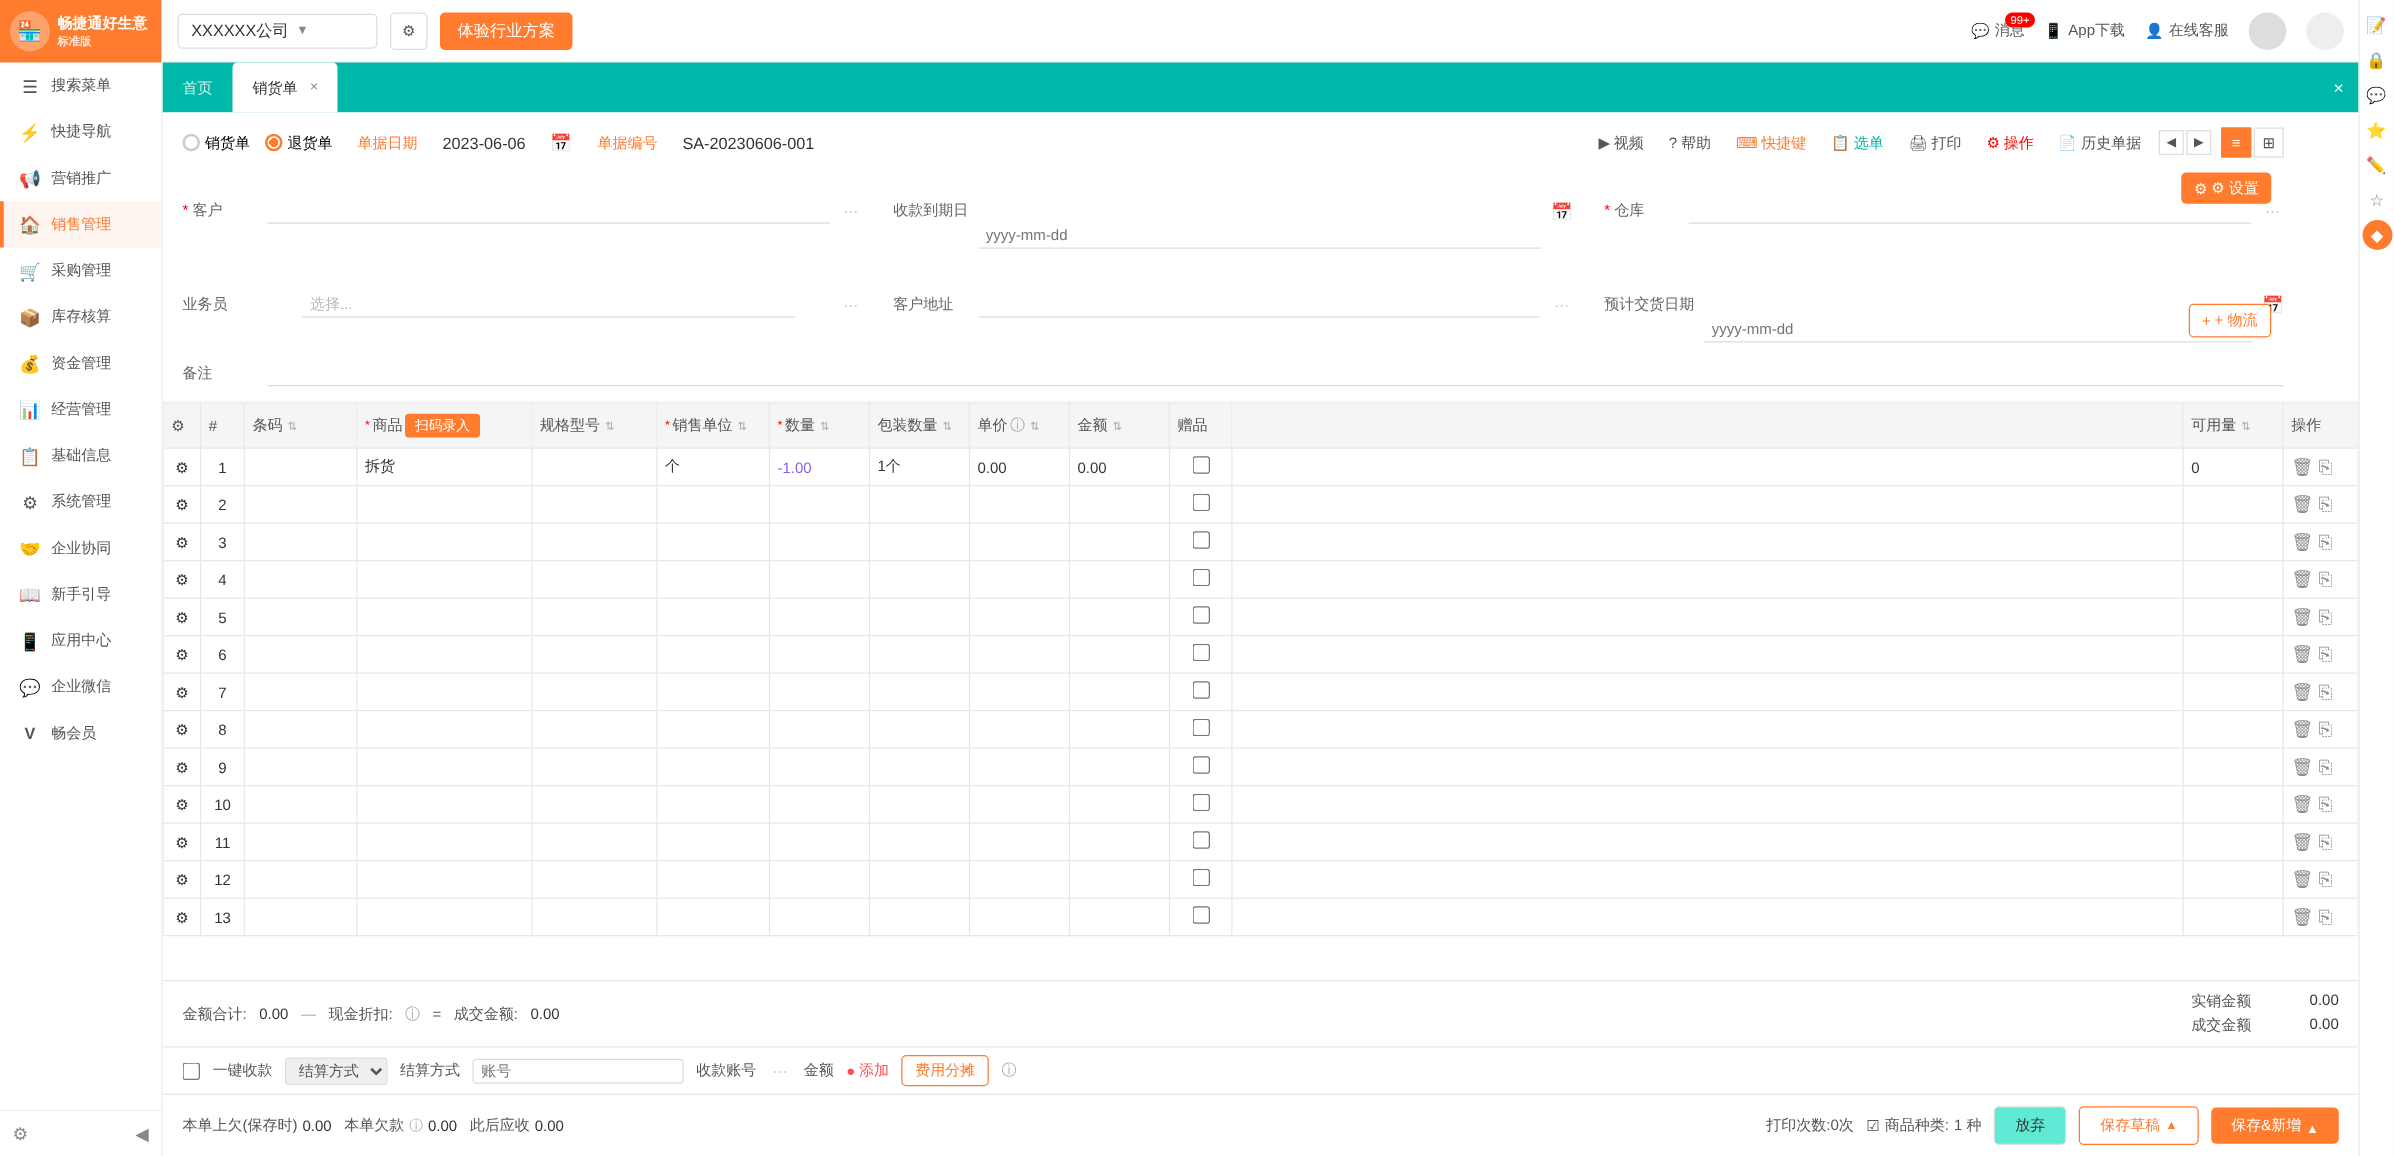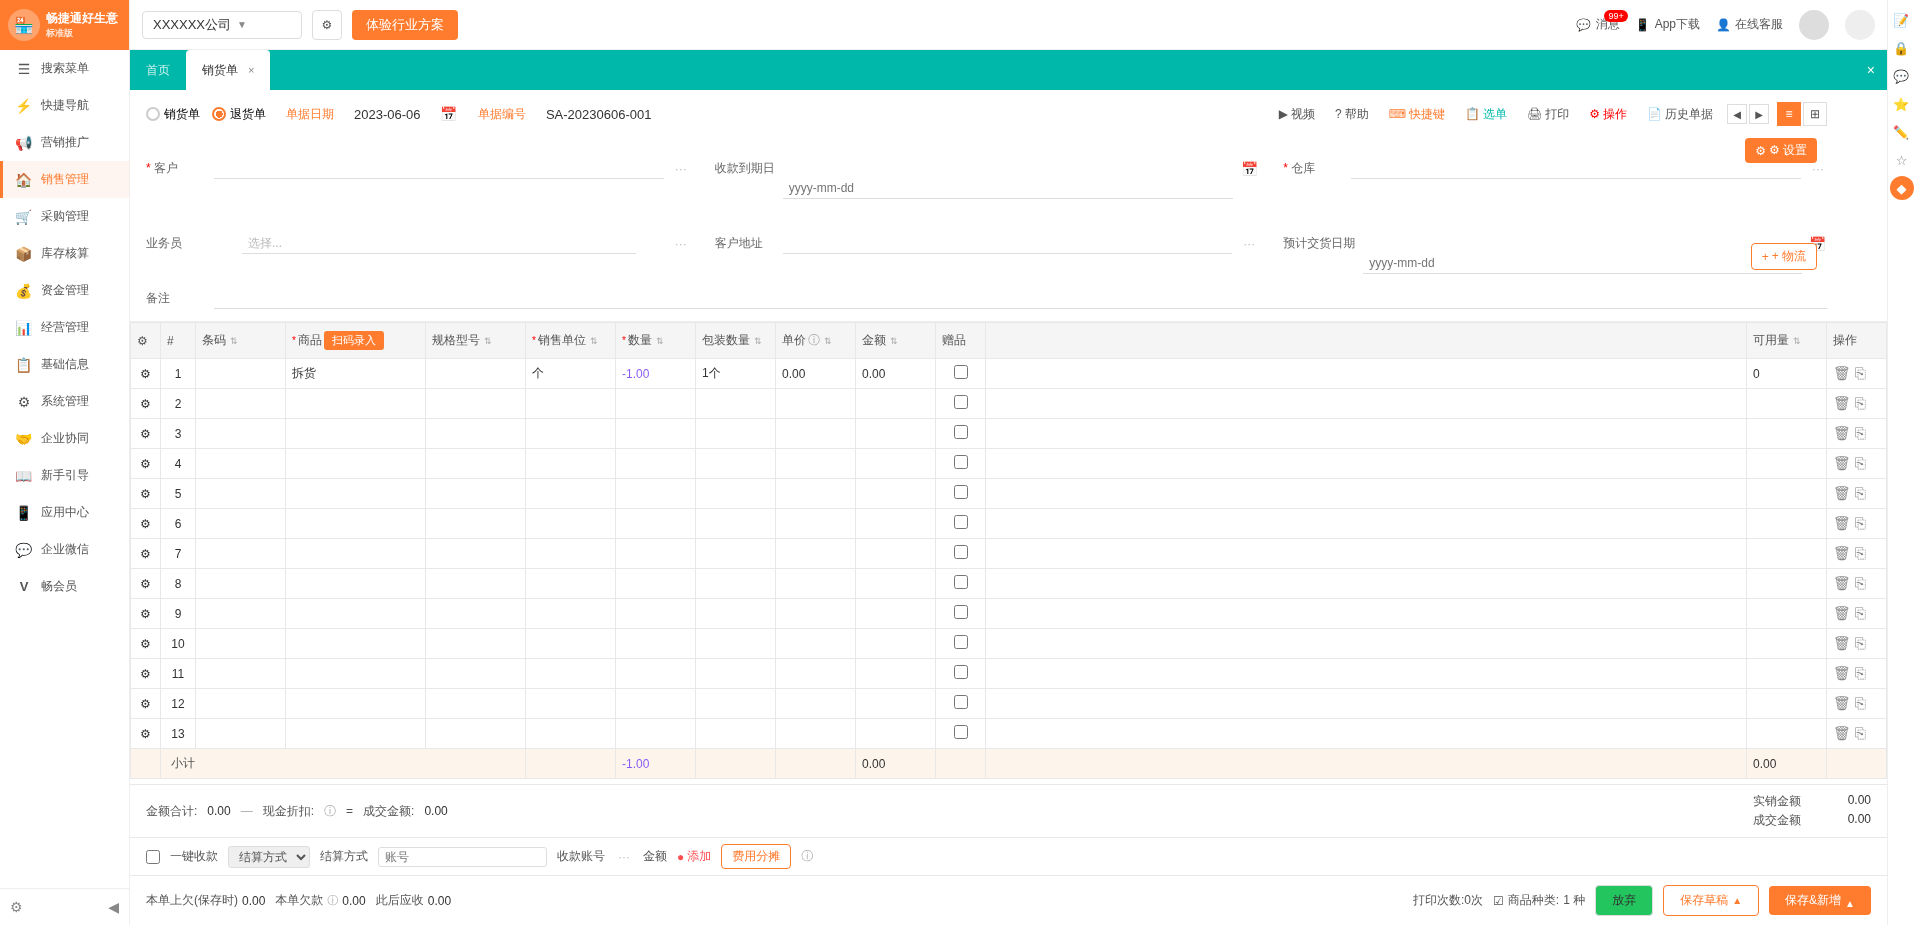--- a/index.html
+++ b/index.html
@@ -109,21 +109,21 @@
 
     
     .bottom-bar { height: 50px; background: #fff; border-top: 1px solid #e8e8e8; display: flex; align-items: center; padding: 0 16px; gap: 10px; }
     .bottom-stat { display: flex; align-items: center; gap: 4px; color: #555; }
     .bottom-stat-val { color: #333; font-weight: 500; }
     .bottom-stat-label { color: #555; }
     .info-icon-sm { color: #aaa; cursor: pointer; font-size: 11px; }
     .bottom-right { margin-left: auto; display: flex; align-items: center; gap: 10px; }
     .print-info { color: #555; }
     .product-info { display: flex; align-items: center; gap: 4px; color: #555; }
-    .abandon-btn { border: 1px solid #ddd; background: #22c55e; border-radius: 4px; padding: 6px 16px; cursor: pointer; color: #333; }
+    .abandon-btn { border: 1px solid #ddd; background: #5eead4; border-radius: 4px; padding: 6px 16px; cursor: pointer; color: #333; }
     .save-draft-btn { border: 1px solid #ff7b2e; background: white; border-radius: 4px; padding: 6px 16px; cursor: pointer; color: #ff7b2e; display: flex; align-items: center; gap: 4px; }
     .save-new-btn { background: #ff7b2e; color: white; border: none; border-radius: 4px; padding: 6px 16px; cursor: pointer; display: flex; align-items: flex-end; gap: 4px; }
     .btn-chevron { font-size: 10px; }
 
     
     .right-toolbar { width: 28px; background: #fff; border-left: 1px solid #eee; display: flex; flex-direction: column; align-items: center; padding: 8px 0; gap: 4px; flex-shrink: 0; }
     .rt-btn { width: 24px; height: 24px; display: flex; align-items: center; justify-content: center; cursor: pointer; color: #888; font-size: 13px; border-radius: 3px; }
     .rt-btn.active { background: #ff7b2e; color: white; }
 
     .form-section { display: flex; gap: 0; position: relative; }
@@ -716,33 +716,20 @@
               <td></td>
                 <td></td>
               <td>
                   <div class="table-action-icons">
                     <span class="table-action-icon">🗑</span>
                     <span class="table-action-icon">⎘</span>
                   </div>
                 </td>
             </tr>
 
-            <tr class="subtotal-row">
-              <td></td>
-              <td colspan="4" style="color:#555;font-weight:500;padding-left:10px;">小计</td>
-              <td></td>
-              <td><span class="qty-red">-1.00</span></td>
-              <td></td>
-              <td></td>
-              <td>0.00</td>
-              <td></td>
-              <td></td>
-              <td>0.00</td>
-              <td></td>
-            </tr>
           </tbody>
         </table>
       </div>
 
       <div class="footer-summary">
         <span class="footer-total-label">金额合计:</span>
         <span class="footer-total-val">0.00</span>
         <span class="footer-dash">—</span>
         <span class="footer-discount-label">现金折扣:</span>
         <span class="footer-info-icon">ⓘ</span>

